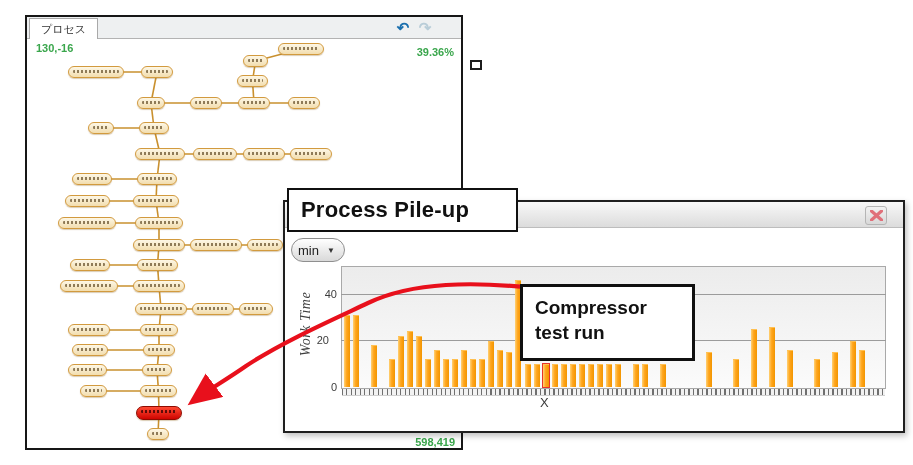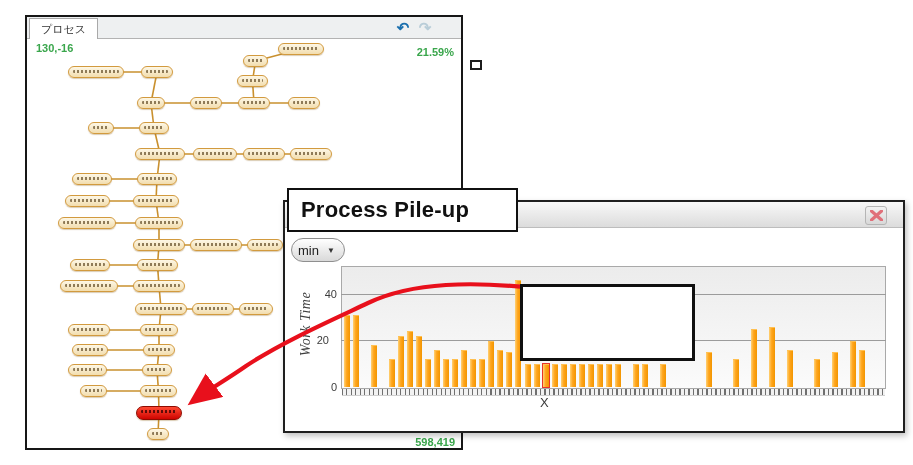--- a/index.html
+++ b/index.html
@@ -89,21 +89,21 @@
 <body>
 
 <div id="stage">
 
   <div id="process-window">
     <div id="proc-tabstrip"></div>
     <div id="proc-tab">プロセス</div>
     <div id="undo-icon" class="hist-icon">↶</div>
     <div id="redo-icon" class="hist-icon">↷</div>
     <div id="coords-tl" class="green-num">130,-16</div>
-    <div id="percent-tr" class="green-num">21.59%</div>
+    <div id="percent-tr" class="green-num">39.36%</div>
     <div id="coords-br" class="green-num">598,419</div>
   </div>
 
   <div id="diagram-layer">
     <svg id="diagram-links" width="913" height="465">
         <line x1="301" y1="49" x2="255.5" y2="61" stroke="#c9902e" stroke-width="1.6"></line>
         <line x1="255.5" y1="61" x2="252.5" y2="81" stroke="#c9902e" stroke-width="1.6"></line>
         <line x1="252.5" y1="81" x2="254" y2="103" stroke="#c9902e" stroke-width="1.6"></line>
         <line x1="96" y1="72" x2="157" y2="72" stroke="#c9902e" stroke-width="1.6"></line>
         <line x1="157" y1="72" x2="151" y2="103" stroke="#c9902e" stroke-width="1.6"></line>
@@ -342,15 +342,17 @@
     <defs>
       <marker id="ah" orient="auto" markerWidth="9" markerHeight="8" refX="5.5" refY="3.5">
         <path d="M0,0 L8,3.5 L0,7 z" fill="#e8101c"></path>
       </marker>
     </defs>
     <path d="M 560 291 C 470 279, 410 283, 368 303 C 332 320, 282 342, 246 366 C 226 380, 208 390, 196 399" fill="none" stroke="#e8101c" stroke-width="4.2" stroke-linecap="round" marker-end="url(#ah)"></path>
   </svg>
 
   <div id="title-callout">Process Pile-up</div>
   <div id="compressor-callout">
+    <div>Compressor</div>
+    <div>test run</div>
   </div>
 
 </div>
 
 </body></html>

